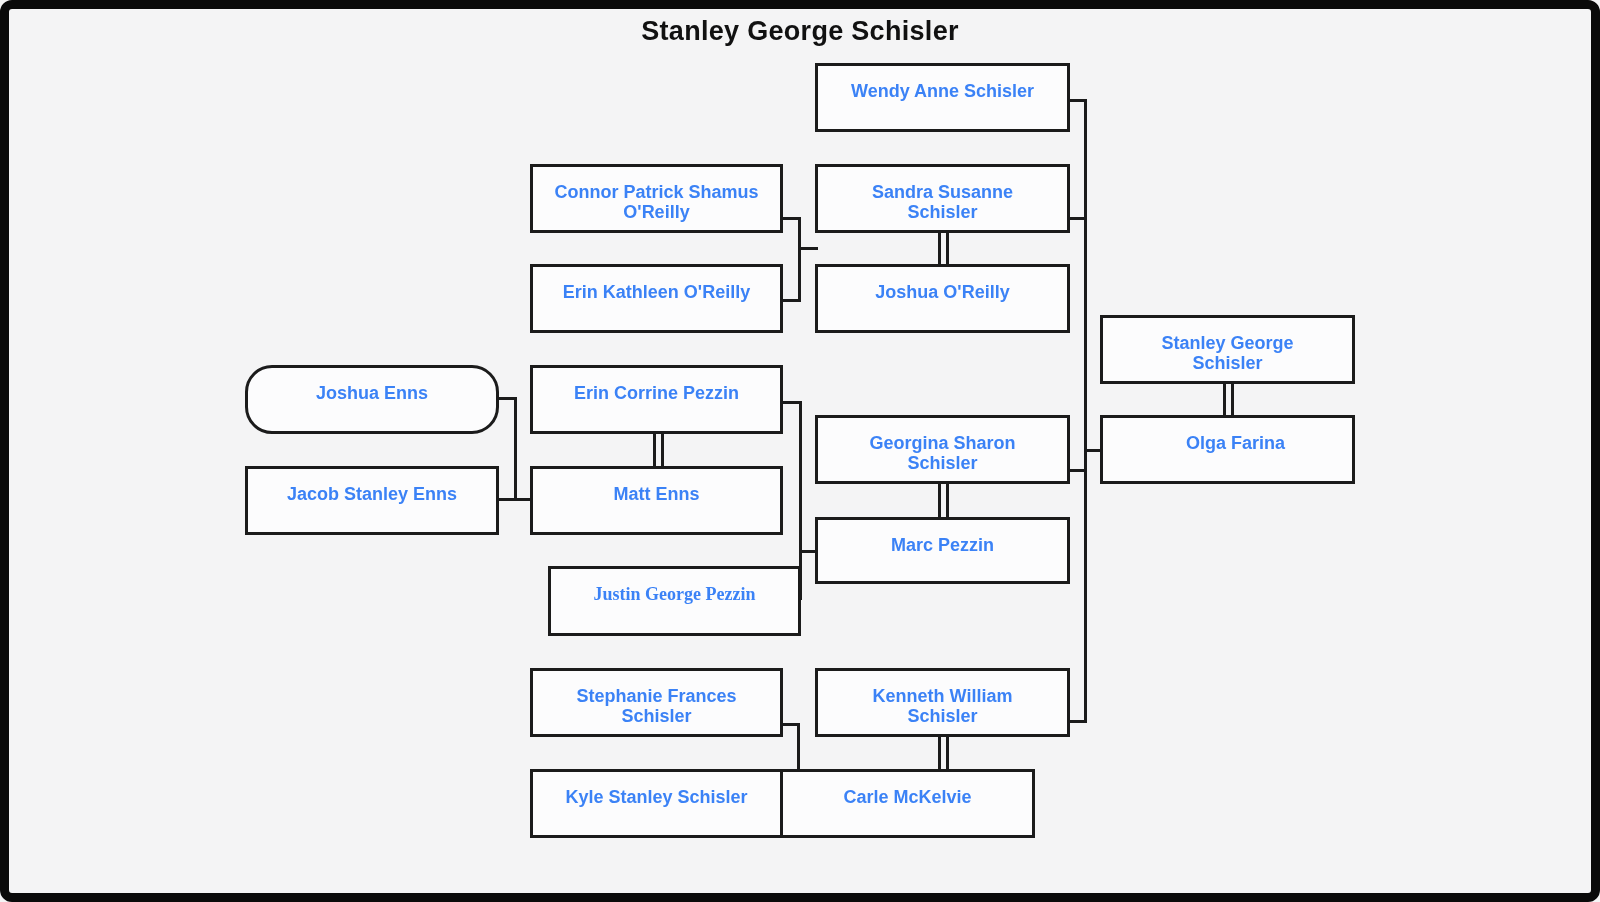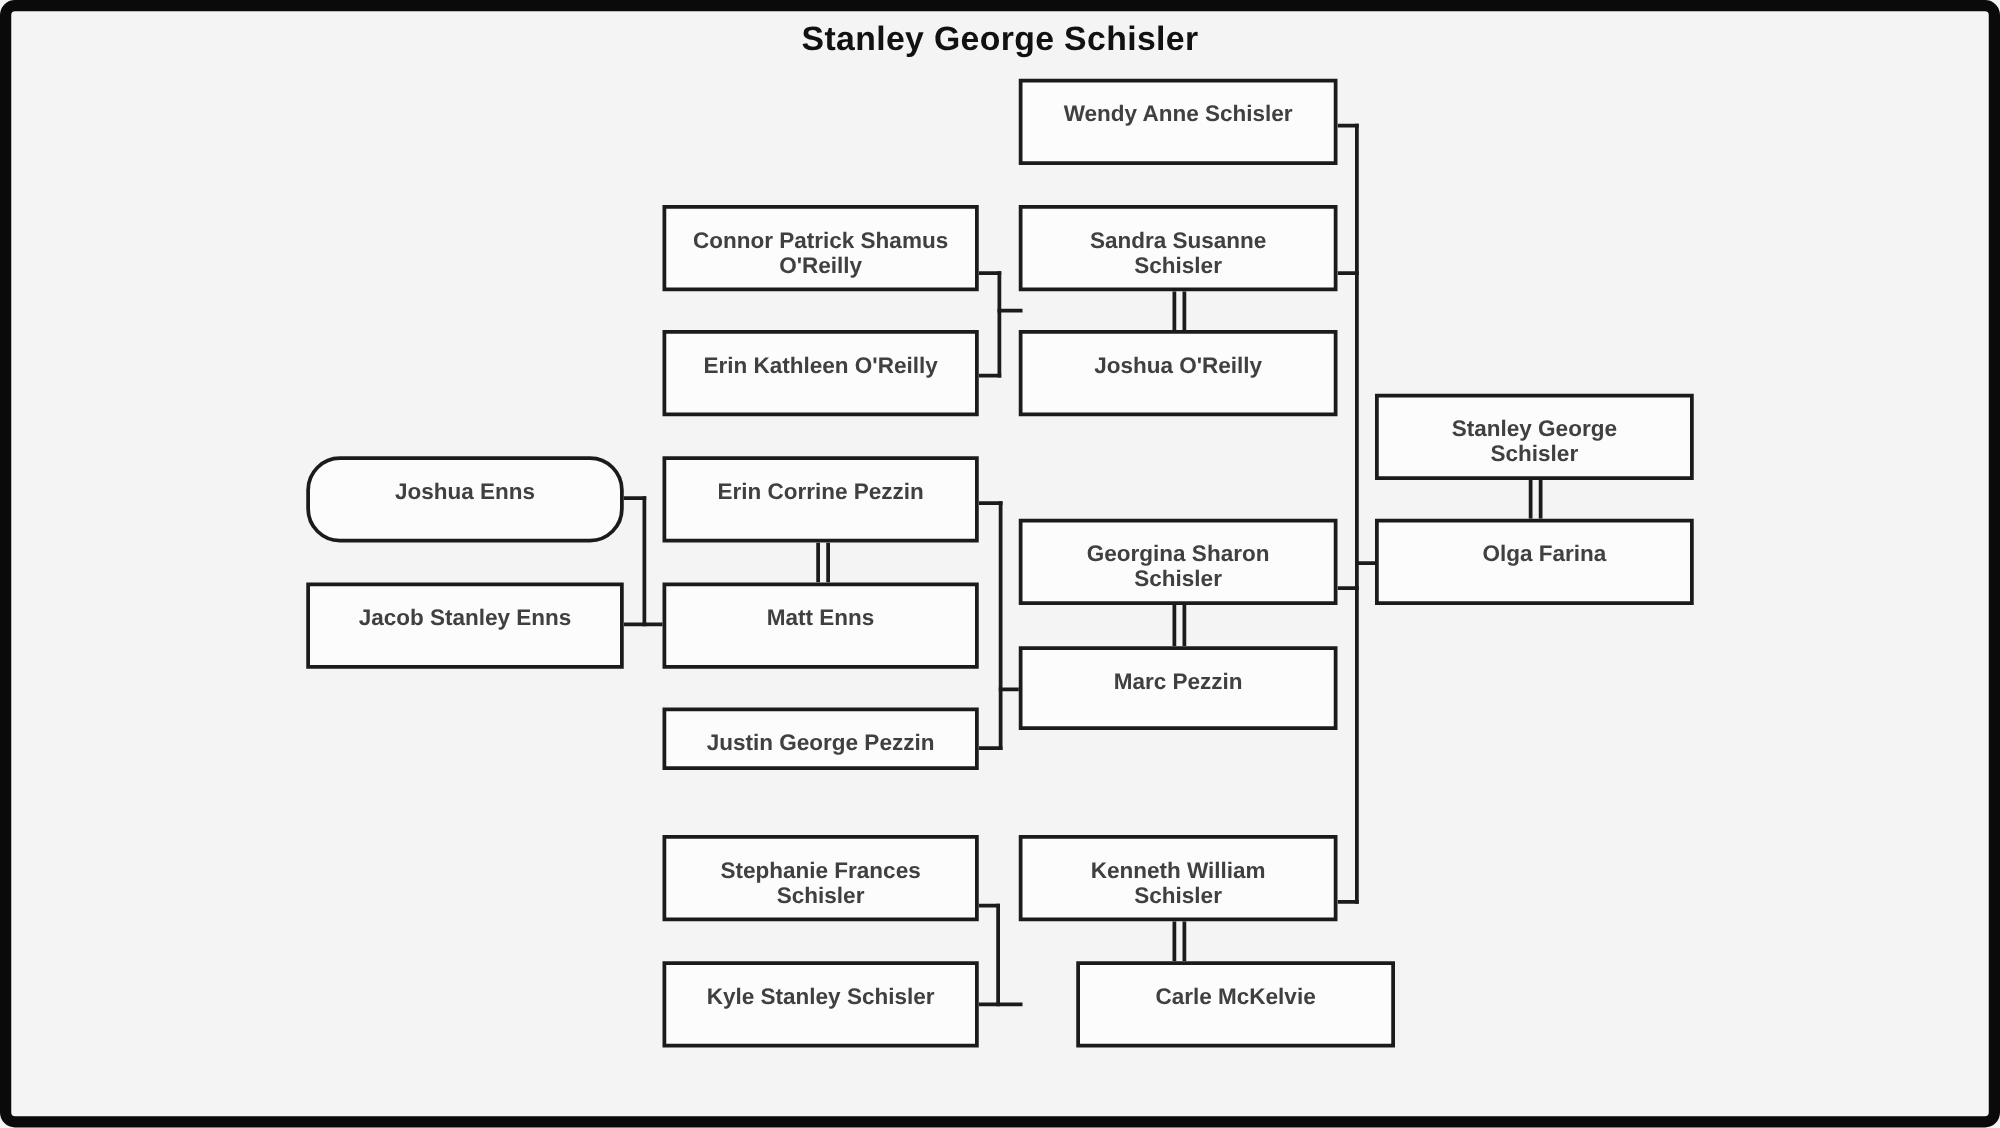--- a/index.html
+++ b/index.html
@@ -32,21 +32,21 @@
     box-sizing: border-box;
     background: #fcfcfd;
     border: 3px solid #1b1b1b;
   }
   .box-label {
     padding-top: 15px;
     text-align: center;
     font-size: 18px;
     line-height: 20px;
     font-weight: bold;
-    color: #404040;
+    color: #3b82f6;
   }
   .name-line { display: block; }
   .seg {
     position: absolute;
     background: #1b1b1b;
   }
 </style>
 </head>
 <body>
 
@@ -145,21 +145,21 @@
     <div class="person-box" style="left: 530px; top: 466px; width: 253px; height: 69px;">
       <div class="box-label">
         <span class="name-line">Matt Enns</span>
       </div>
     </div>
     <div class="person-box" style="left: 815px; top: 517px; width: 255px; height: 67px;">
       <div class="box-label">
         <span class="name-line">Marc Pezzin</span>
       </div>
     </div>
-    <div class="person-box" style="left: 530px; top: 566px; width: 253px; height: 50px;">
+    <div class="person-box" style="left: 548px; top: 566px; width: 253px; height: 70px; font-family: Liberation Serif, serif;">
       <div class="box-label">
         <span class="name-line">Justin George Pezzin</span>
       </div>
     </div>
     <div class="person-box" style="left: 530px; top: 668px; width: 253px; height: 69px;">
       <div class="box-label">
         <span class="name-line">Stephanie Frances</span>
         <span class="name-line">Schisler</span>
       </div>
     </div>
@@ -167,18 +167,18 @@
       <div class="box-label">
         <span class="name-line">Kenneth William</span>
         <span class="name-line">Schisler</span>
       </div>
     </div>
     <div class="person-box" style="left: 530px; top: 769px; width: 253px; height: 69px;">
       <div class="box-label">
         <span class="name-line">Kyle Stanley Schisler</span>
       </div>
     </div>
-    <div class="person-box" style="left: 861px; top: 769px; width: 255px; height: 69px;">
+    <div class="person-box" style="left: 780px; top: 769px; width: 255px; height: 69px;">
       <div class="box-label">
         <span class="name-line">Carle McKelvie</span>
       </div>
     </div>
   </div>
 
 </body></html>

